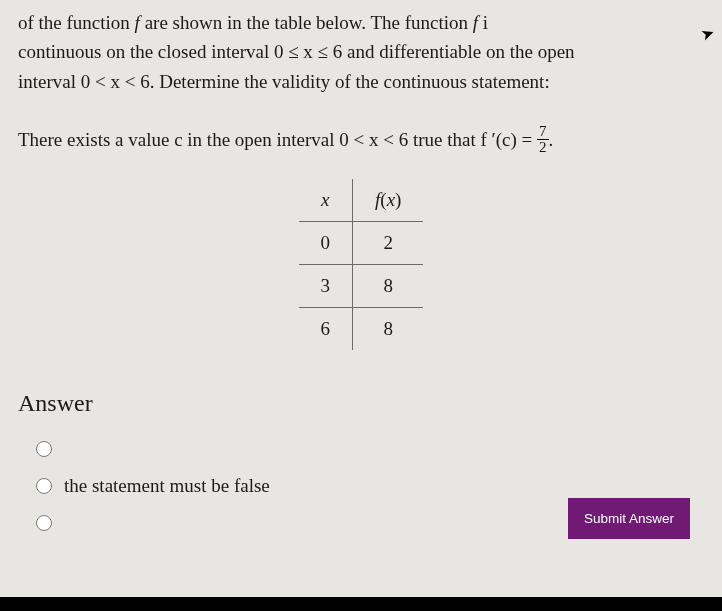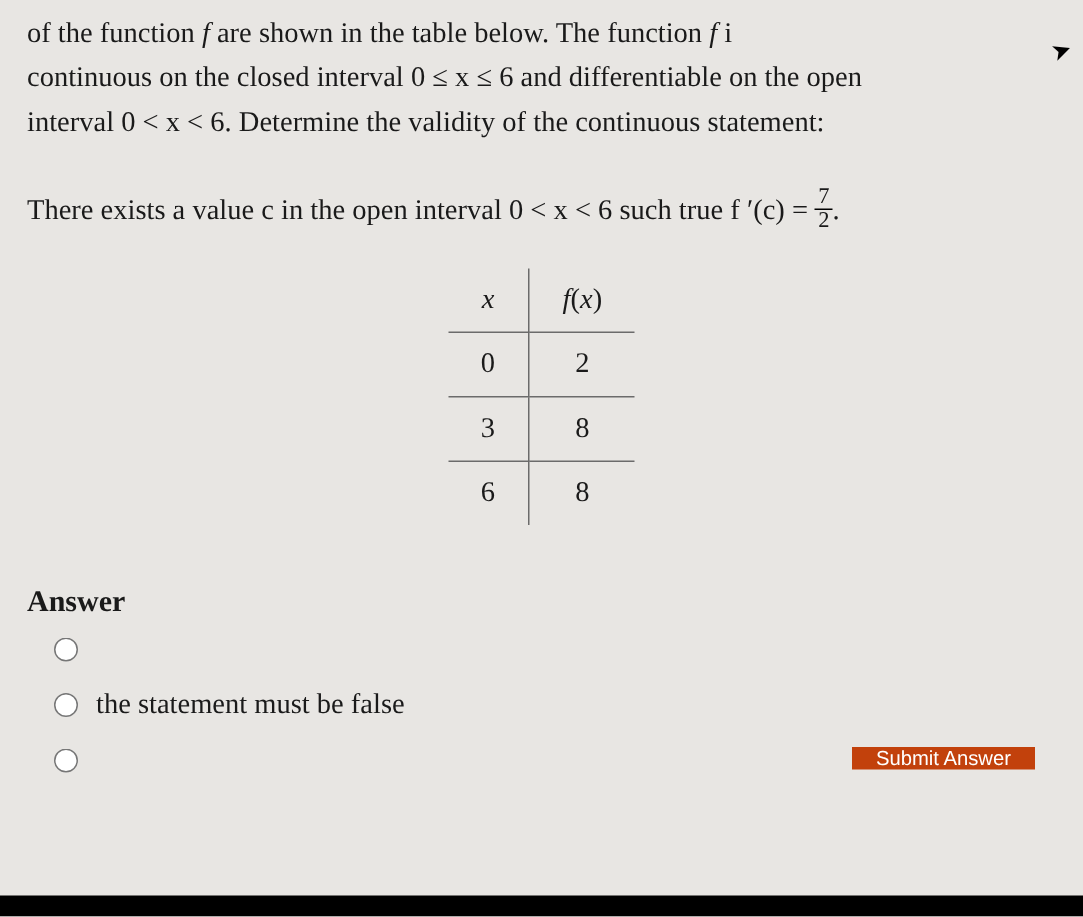--- a/index.html
+++ b/index.html
@@ -76,23 +76,23 @@
     table th:last-child, table td:last-child {
       border-right: none;
     }
     table tr:last-child td {
       border-bottom: none;
     }
     table tr:first-child th {
       border-top: none;
     }
     .answer-heading {
-      font-size: 20px;
-      font-weight: bold;
-      margin-bottom: 12px;
+      font-size: 24px;
+      font-weight: normal;
+      margin-bottom: 24px;
       font-family: Georgia, serif;
     }
     .options {
       margin-left: 18px;
     }
     .option {
       display: flex;
       align-items: center;
       margin-bottom: 18px;
       font-size: 19px;
@@ -101,24 +101,24 @@
     .option input[type="radio"] {
       width: 16px;
       height: 16px;
       margin-right: 12px;
       accent-color: #555;
     }
     .submit-btn {
       position: absolute;
       right: 32px;
       top: 498px;
-      background: #c2410c;
+      background: #701a75;
       color: #fff;
       border: none;
-      padding: 0 16px;
+      padding: 13px 16px;
       font-size: 13.5px;
       font-family: Arial, sans-serif;
       cursor: pointer;
     }
     .cursor-arrow {
       position: absolute;
       top: 24px;
       right: 8px;
       font-size: 16px;
       color: #000;
@@ -140,21 +140,21 @@
 
 <div class="question-text">
   <span>of the function </span><span class="math">f</span><span> are shown in the table below. The function </span><span class="math">f</span><span> i</span>
   <br>
   <span>continuous on the closed interval </span><span class="math" style="font-style:normal">0 ≤ x ≤ 6</span><span> and differentiable on the open</span>
   <br>
   <span>interval </span><span class="math" style="font-style:normal">0 &lt; x &lt; 6</span><span>. Determine the validity of the continuous statement:</span>
 </div>
 
 <div class="statement">
-  <span>There exists a value </span><span class="math">c</span><span> in the open interval </span><span class="math" style="font-style:normal">0 &lt; x &lt; 6</span><span> such true </span><span class="math">f ′(c) = </span><span class="frac"><span class="num">7</span><span class="den">2</span></span><span>.</span>
+  <span>There exists a value </span><span class="math">c</span><span> in the open interval </span><span class="math" style="font-style:normal">0 &lt; x &lt; 6</span><span> true that </span><span class="math">f ′(c) = </span><span class="frac"><span class="num">7</span><span class="den">2</span></span><span>.</span>
 </div>
 
 <div class="cursor-arrow">➤</div>
 
 <div class="table-wrap">
   <table>
     <tbody>
         <tr>
       <th>x</th>
       <th><span class="fx-hdr"><span>f</span><span class="paren">(</span><span>x</span><span class="paren">)</span></span></th>

